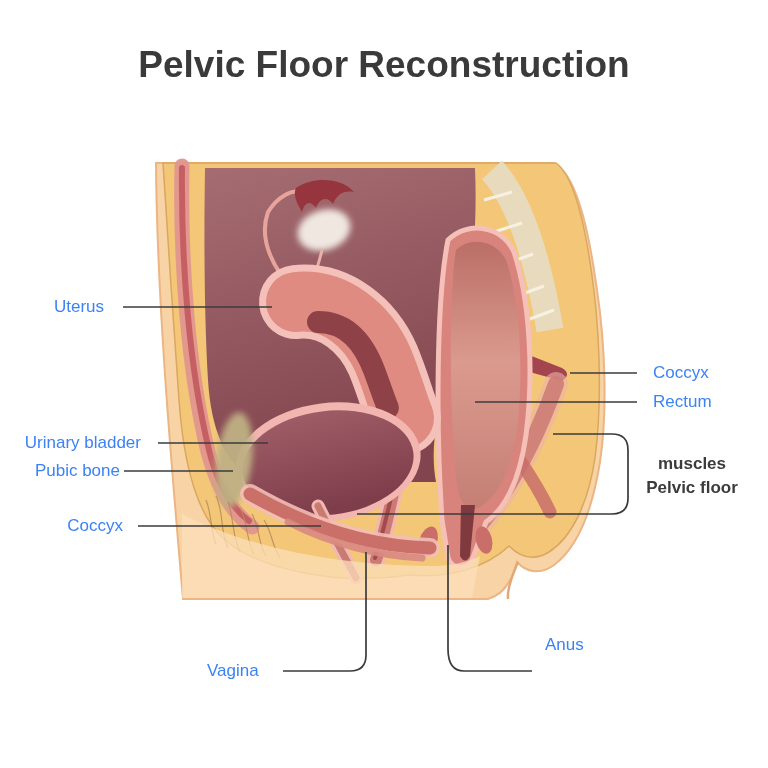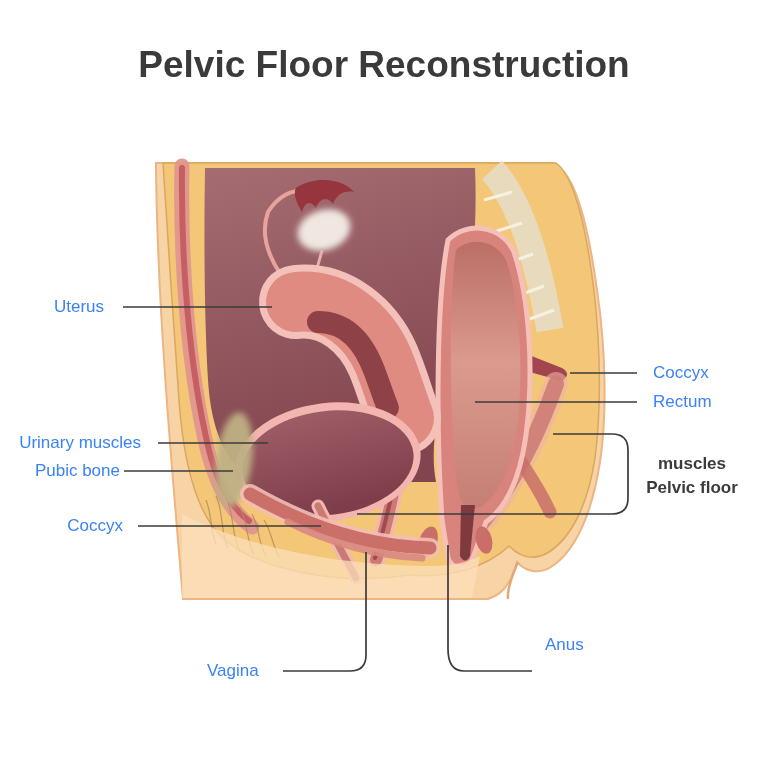--- a/index.html
+++ b/index.html
@@ -129,21 +129,21 @@
       <path d="M448,545 V649 Q448,671 464,671 H532"></path>
       <path d="M570,373 H637"></path>
       <path d="M475,402 H637"></path>
       <path d="M553,434 H612 Q628,434 628,450 V498 Q628,514 612,514 H357"></path>
     </g>
   </svg>
 
   <div class="title">Pelvic Floor Reconstruction</div>
 
   <div class="lbl right-align" style="right:664px;top:307px;">Uterus</div>
-  <div class="lbl right-align" style="right:627px;top:443px;">Urinary muscles</div>
+  <div class="lbl right-align" style="right:627px;top:443px;">Urinary bladder</div>
   <div class="lbl right-align" style="right:648px;top:471px;">Pubic bone</div>
   <div class="lbl right-align" style="right:645px;top:526px;">Coccyx</div>
   <div class="lbl" style="left:207px;top:671px;">Vagina</div>
   <div class="lbl" style="left:545px;top:645px;">Anus</div>
   <div class="lbl" style="left:653px;top:373px;">Coccyx</div>
   <div class="lbl" style="left:653px;top:402px;">Rectum</div>
   <div class="lbl-block" style="left:636px;top:452px;width:112px;">
     <div>muscles</div>
     <div>Pelvic floor</div>
   </div>

